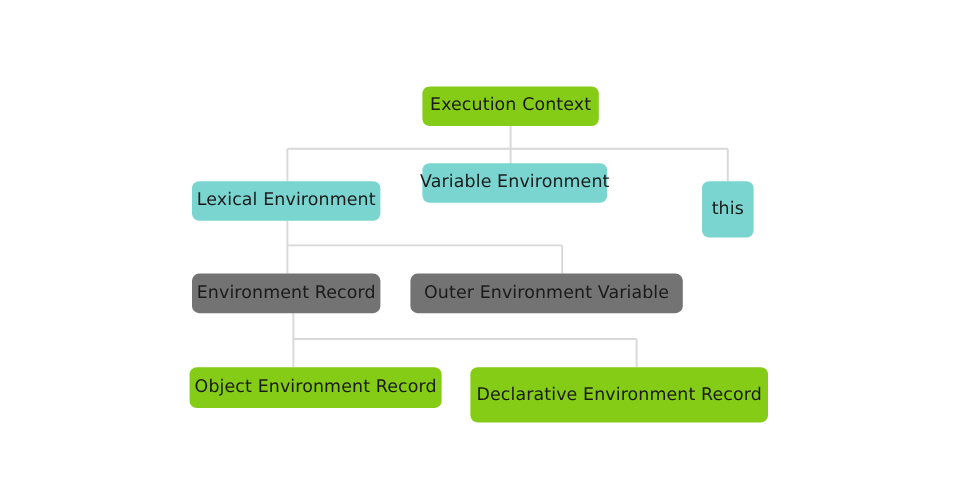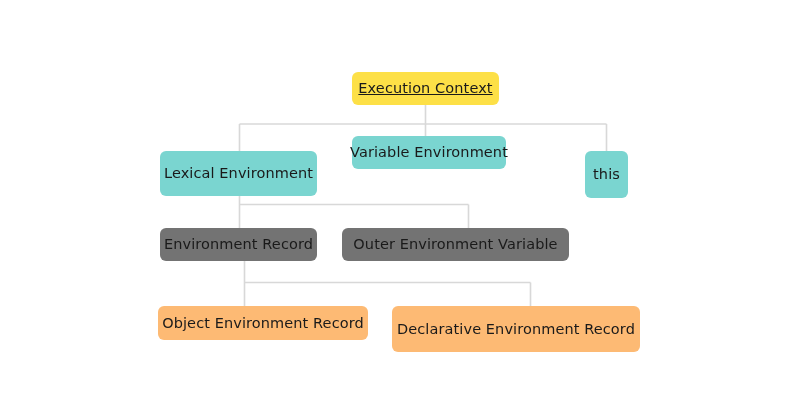--- a/index.html
+++ b/index.html
@@ -33,24 +33,24 @@
     align-items: center;
     justify-content: center;
     border-radius: 6px;
     color: #1a1a1a;
     font-size: 14.5px;
     letter-spacing: 0.1px;
     line-height: 1;
     white-space: nowrap;
     z-index: 2;
   }
-  .node-root   { background: #fde047; text-decoration: underline; }
+  .node-root   { background: #84cc16; }
   .node-teal   { background: #7ad5d0; }
   .node-yellow { background: #737373; }
-  .node-salmon { background: #fdba74; }
+  .node-salmon { background: #84cc16; }
 </style>
 </head>
 <body>
 
 <div id="canvas">
 
   <svg id="connectors" viewBox="0 0 800 418" xmlns="http://www.w3.org/2000/svg">
     <g fill="none" stroke="#d8d8d8" stroke-width="1.6" stroke-linecap="butt">
 
       <path d="M 425.5 105 L 425.5 124"></path>
@@ -66,21 +66,21 @@
       <path d="M 244.5 261 L 244.5 306"></path>
       <path d="M 244.5 282.5 L 530.5 282.5"></path>
       <path d="M 530.5 282.5 L 530.5 306"></path>
     </g>
   </svg>
 
   <div class="node node-root" style="left:352px; top:72px; width:147px; height:33px;">
     <span>Execution Context</span>
   </div>
 
-  <div class="node node-teal" style="left:160px; top:151px; width:157px; height:45px;">
+  <div class="node node-teal" style="left:160px; top:151px; width:157px; height:33px;">
     <span>Lexical Environment</span>
   </div>
 
   <div class="node node-teal" style="left:352px; top:136px; width:154px; height:33px;">
     <span>Variable Environment</span>
   </div>
 
   <div class="node node-teal" style="left:585px; top:151px; width:43px; height:47px;align-items:center;">
     <span>this</span>
   </div>

